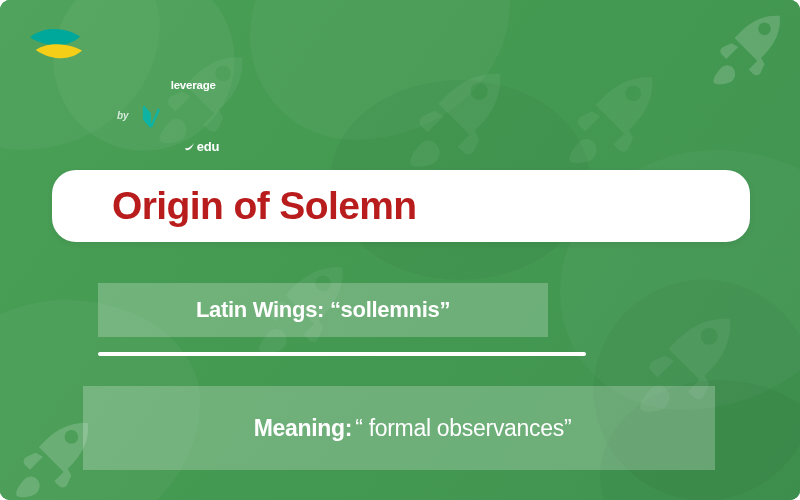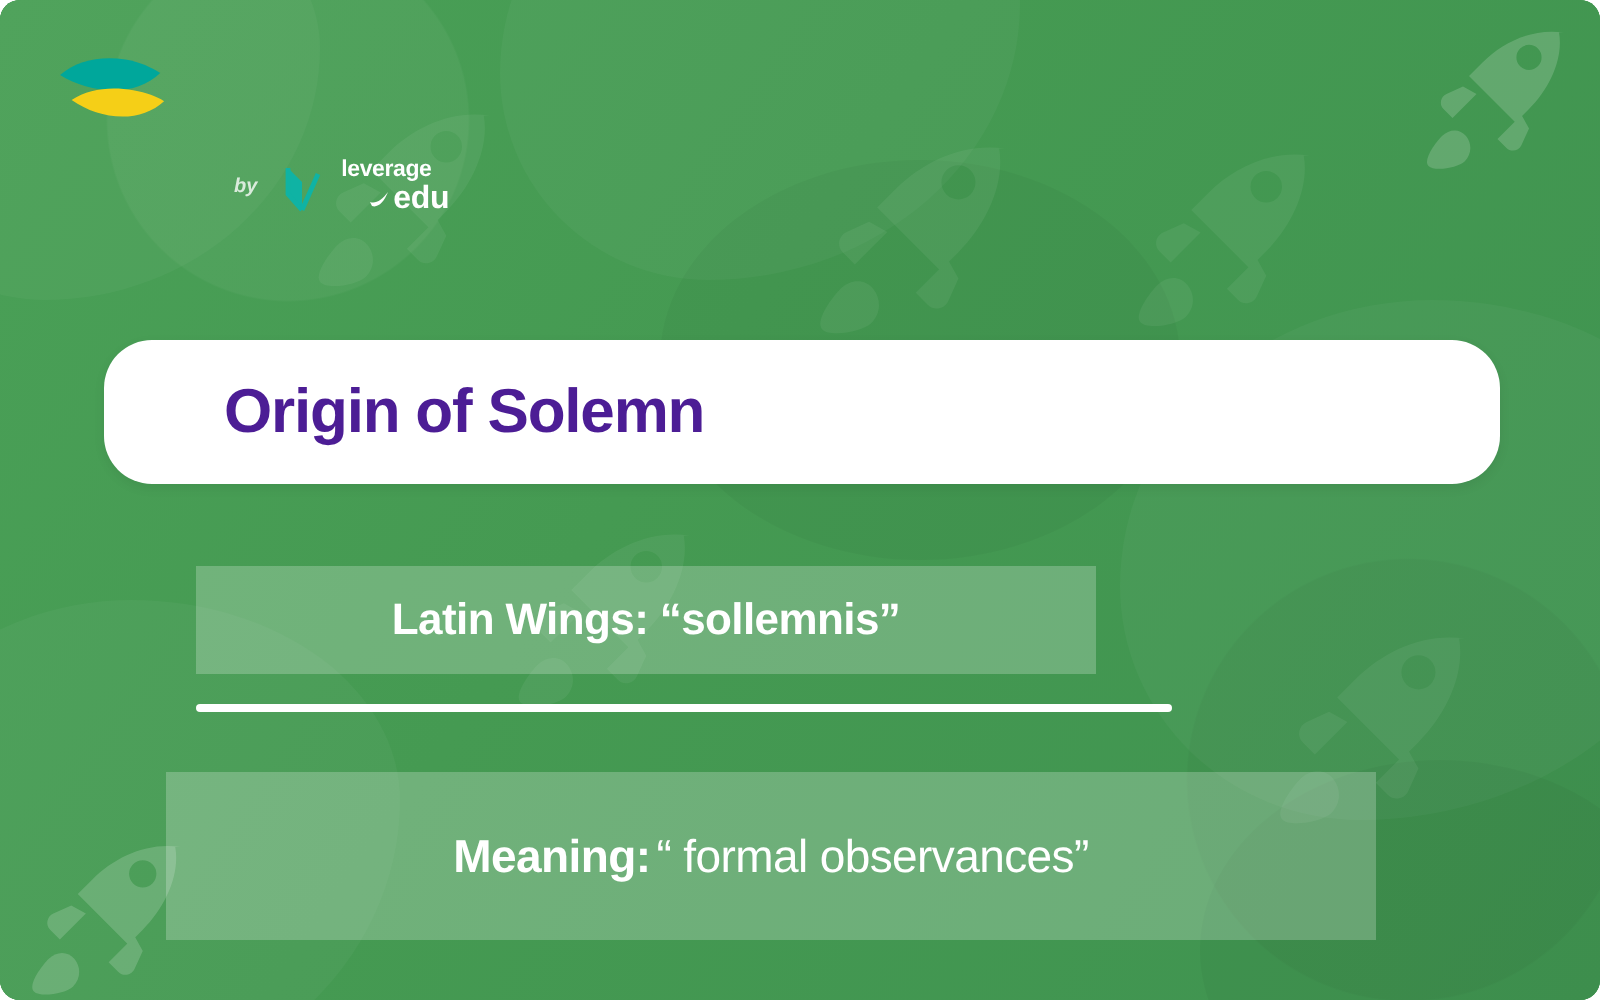--- a/index.html
+++ b/index.html
@@ -99,47 +99,48 @@
     margin-left: -2px;
   }
   .lev-text .l1 {
     color: #ffffff;
     font-size: 11.5px;
     font-weight: 700;
     letter-spacing: -0.2px;
   }
   .lev-text .l2 {
     color: #ffffff;
-    font-size: 16px;
+    font-size: 13px;
     font-weight: 700;
     letter-spacing: -0.2px;
     display: flex;
     align-items: center;
     gap: 2px;
     margin-left: 14px;
+    margin-top: 48px;
   }
   .swoosh { width: 10px; height: 9px; }
   .swoosh svg { width: 100%; height: 100%; display: block; }
 
   
   .title-card {
     position: absolute;
     left: 52px;
     top: 170px;
     width: 698px;
     height: 72px;
     background: #ffffff;
     border-radius: 24px;
     box-shadow: 0 2px 6px rgba(0,0,0,0.07);
     display: flex;
     align-items: center;
   }
   .title-text {
-    color: #4c1d95;
-    font-size: 31px;
+    color: #b91c1c;
+    font-size: 39px;
     font-weight: 700;
     letter-spacing: -0.6px;
     margin-left: 60px;
   }
 
   
   .latin-bar {
     position: absolute;
     left: 98px;
     top: 283px;
@@ -172,20 +173,21 @@
   .meaning-bar {
     position: absolute;
     left: 83px;
     top: 386px;
     width: 605px;
     height: 84px;
     background: rgba(255,255,255,0.23);
     display: flex;
     align-items: center;
     justify-content: center;
+    padding-left: 27px;
   }
   .meaning-line {
     color: #ffffff;
     font-size: 23px;
     letter-spacing: -0.3px;
     white-space: nowrap;
   }
   .meaning-line .lab { font-weight: 700; }
   .meaning-line .val { font-weight: 400; margin-left: 3px; }
 </style>

